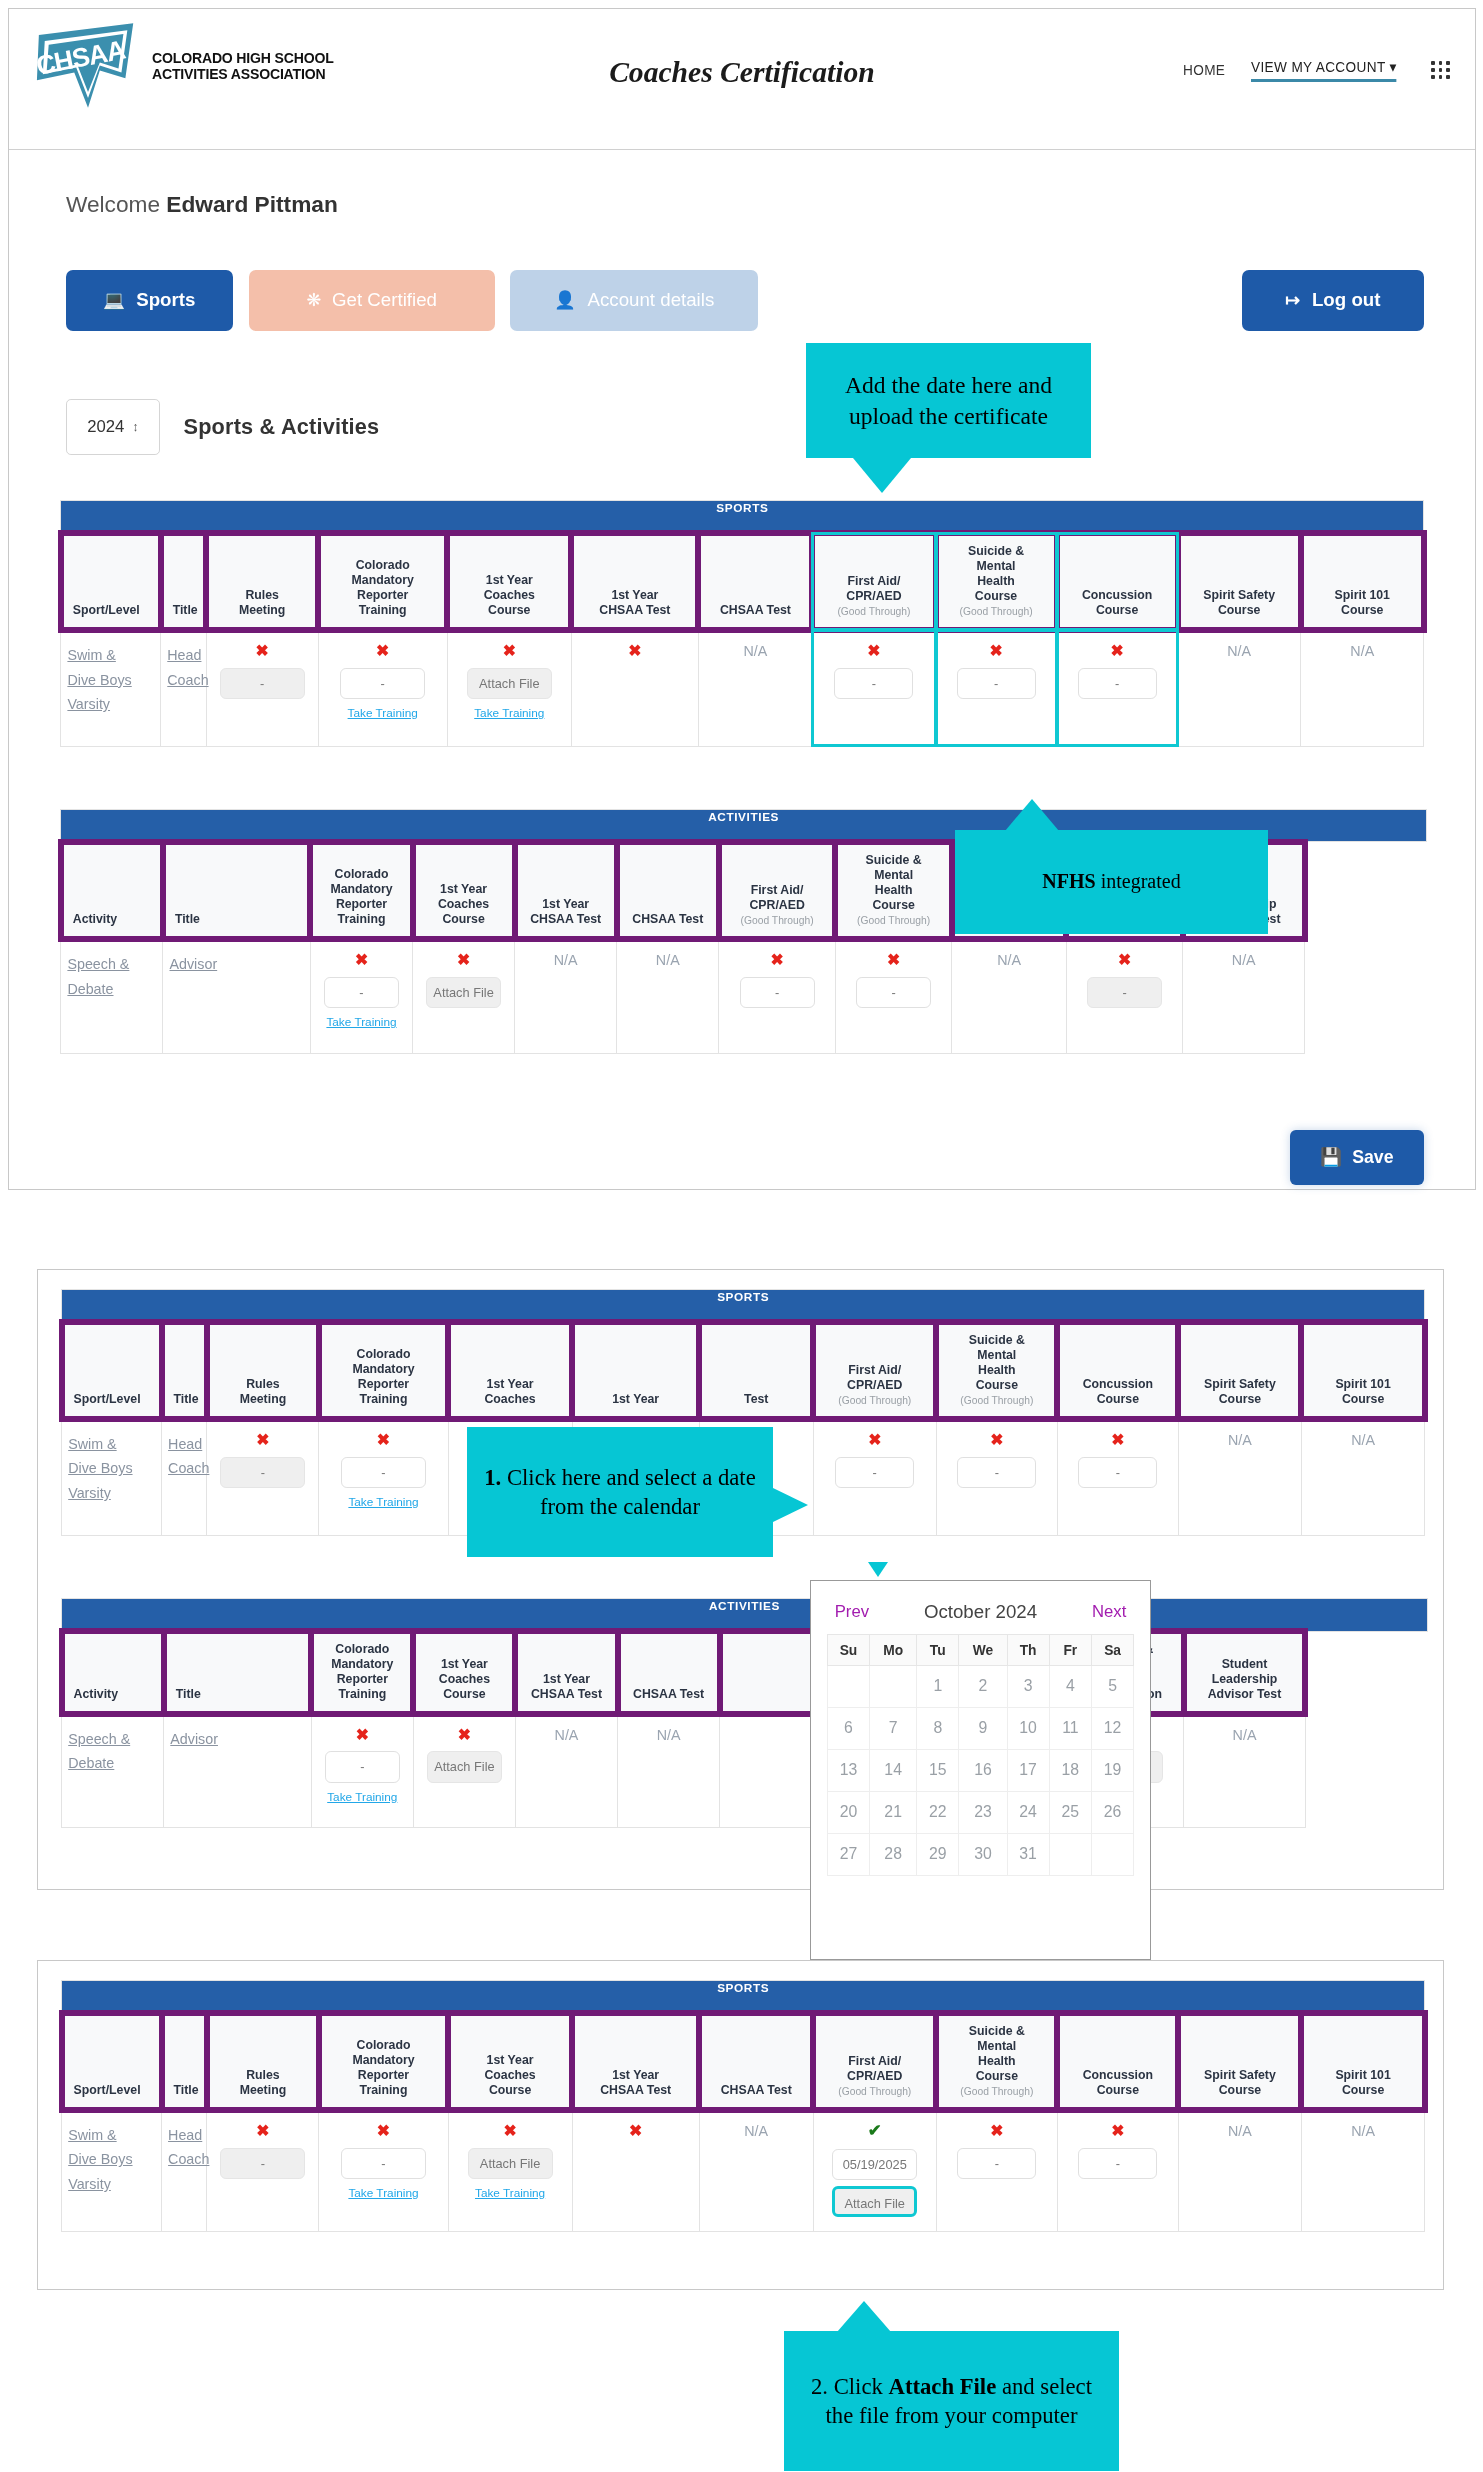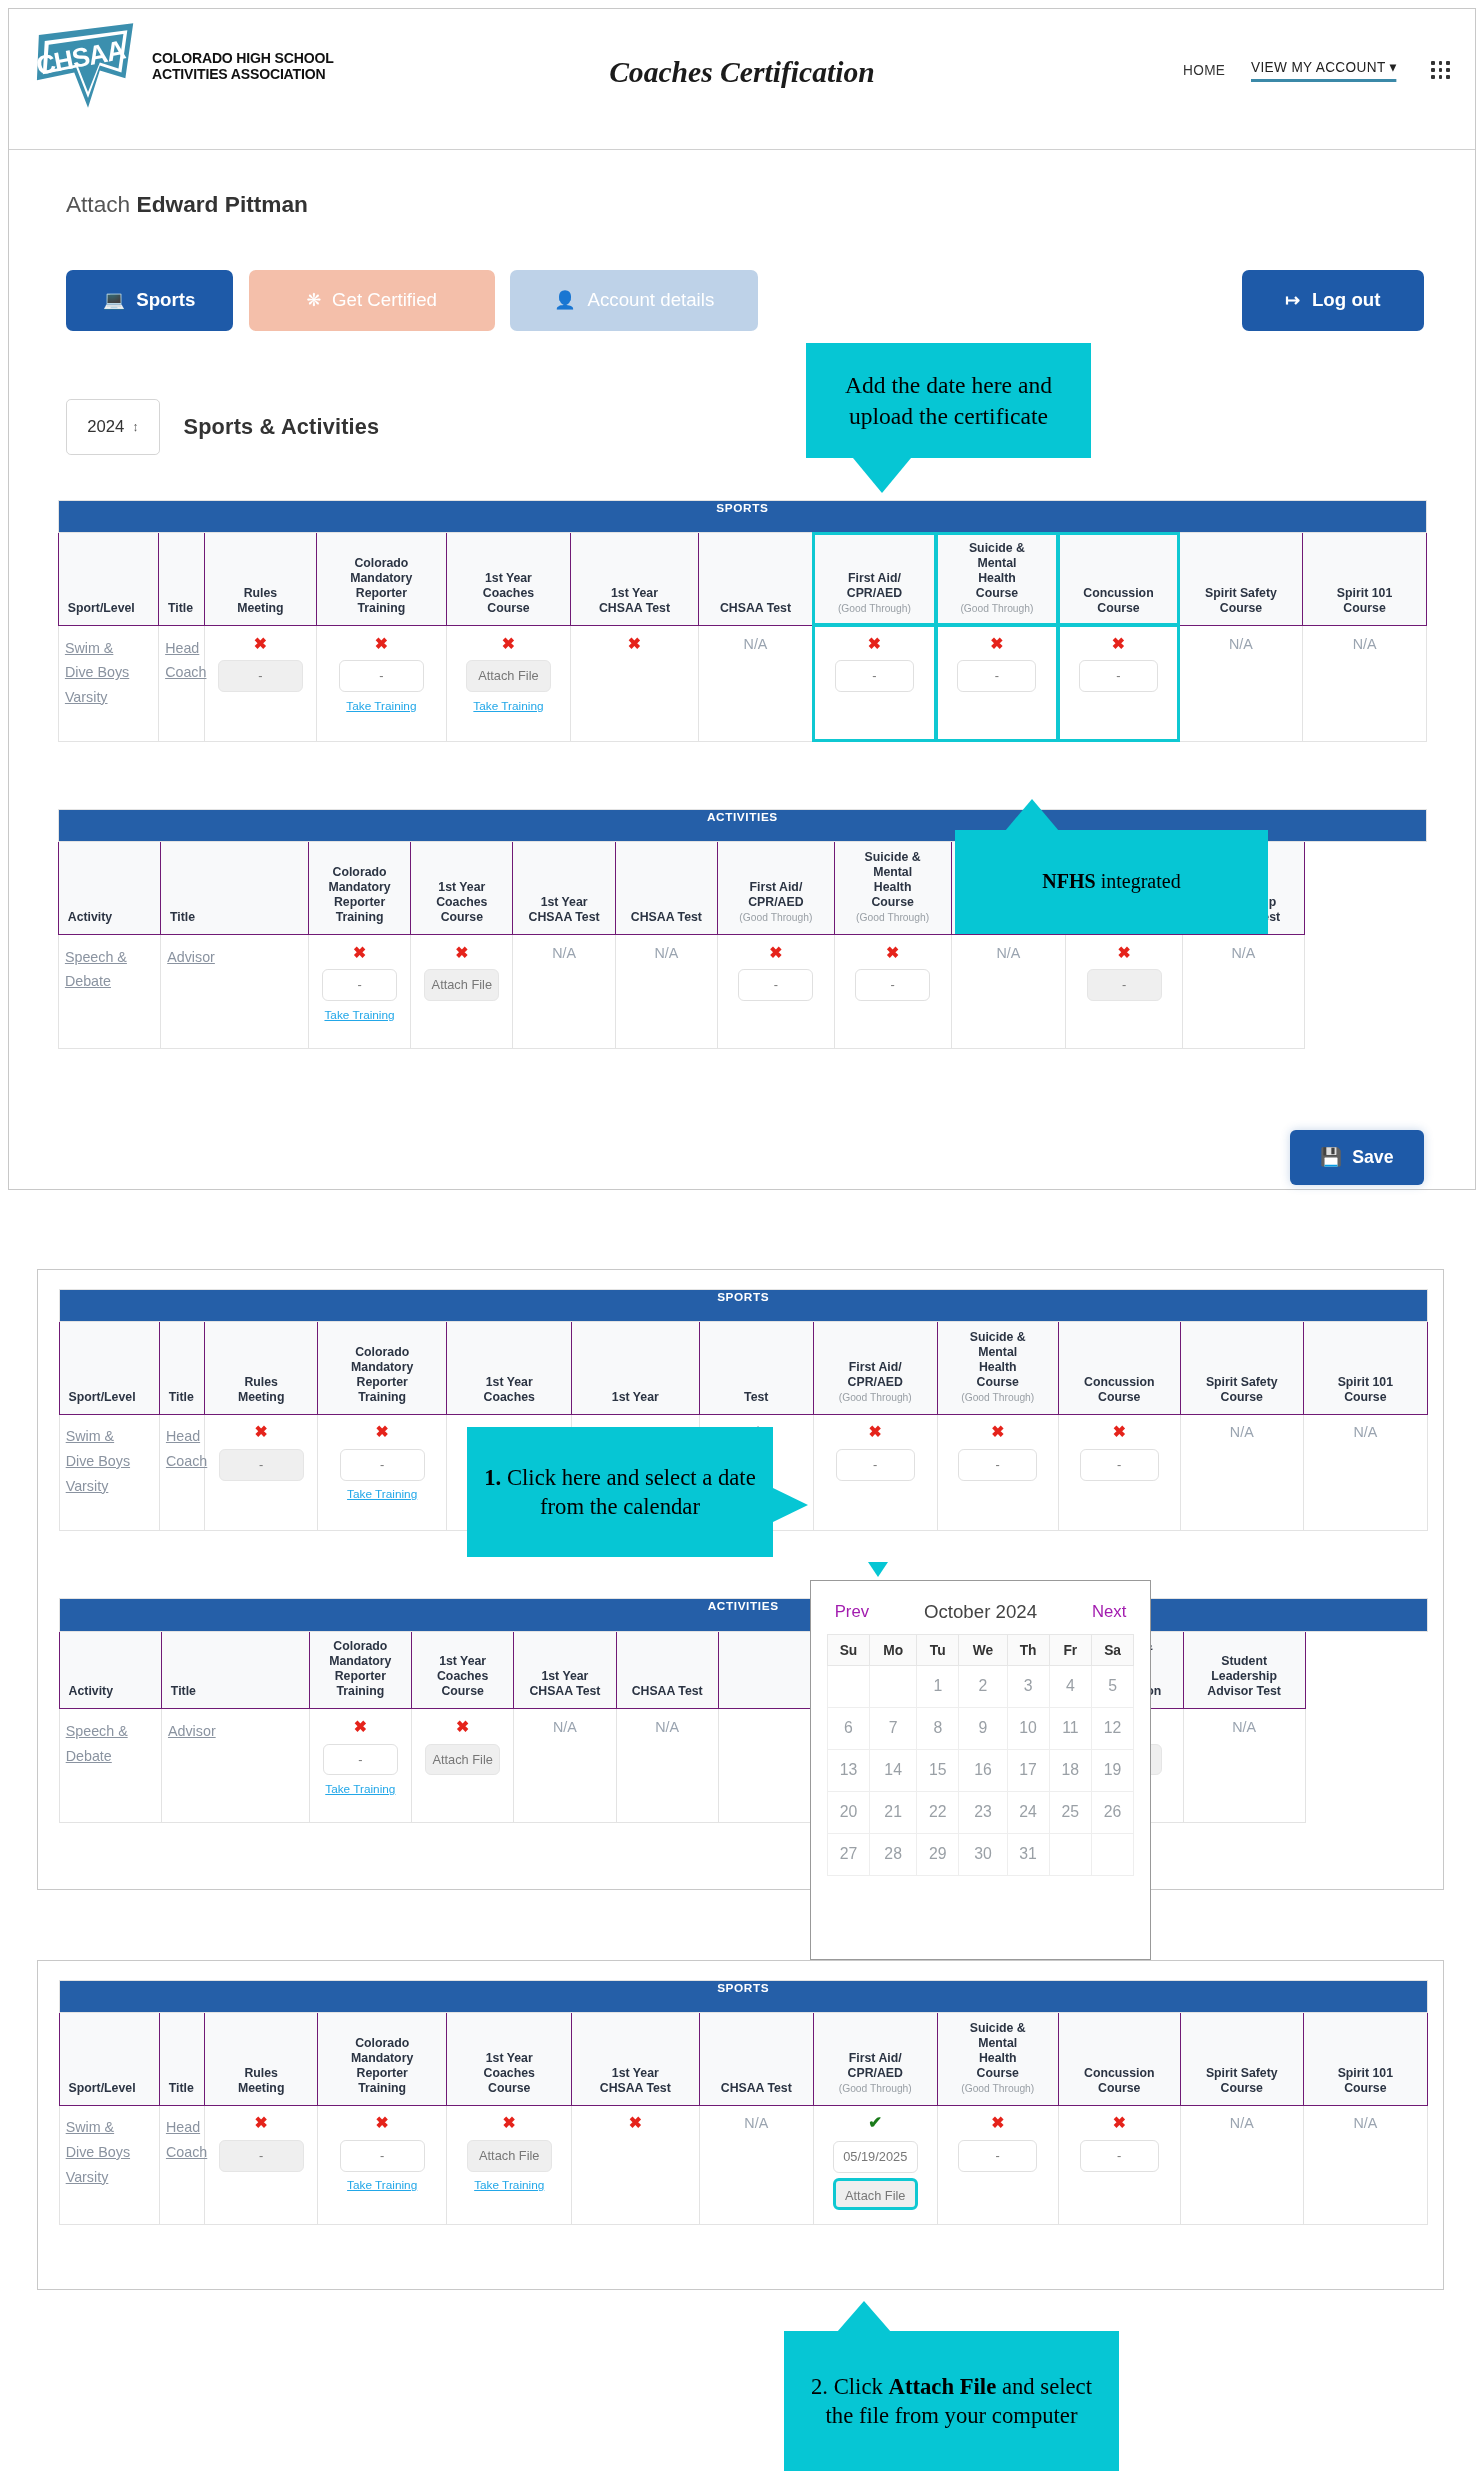--- a/index.html
+++ b/index.html
@@ -87,21 +87,21 @@
   .sa-title{ font-size:21.7px; font-weight:bold; color:#333; letter-spacing:0.2px; }
 
   
   .tbl{ border-collapse:collapse; table-layout:fixed; background:#fff; }
   .tbl .bar{
     background:#255fa8; color:#fff; text-align:center;
     font-size:11.8px; font-weight:bold; letter-spacing:0.6px; height:32.5px;
     padding:0;
   }
   .tbl th{
-    background:#f8f9fa; border:1px solid #701a75; vertical-align:bottom;
+    background:#f8f9fa; border:6px solid #701a75; vertical-align:bottom;
     font-size:12.3px; font-weight:bold; color:#2b3443; line-height:1.22;
     text-align:center; padding:7.9px 3px 8.9px 3px;
     font-family:"Liberation Sans", sans-serif;
   }
   .tbl th.left{ text-align:left; padding-left:8.9px; }
   .tbl th .sub{ display:block; font-weight:normal; font-size:10.3px; color:#9aa0a6; margin-top:2px; }
   .tbl td{
     border:1px solid #e3e3e3; vertical-align:top; text-align:center;
     padding:9.9px 3.9px 13.8px 3.9px; font-size:14.3px; color:#8a93a0;
     font-family:"Liberation Sans", sans-serif;
@@ -207,21 +207,21 @@
           <i></i>
           <i></i>
           <i></i>
           <i></i>
           <i></i>
       </span>
     </div>
   </div>
 
   <div class="welcome">
-    <span>Attach</span>
+    <span>Welcome</span>
     <b>Edward Pittman</b>
   </div>
 
   <div class="tabrow">
     <button class="tabbtn tab-sports">
       <span class="btn-ico">💻</span>
       <span>Sports</span>
     </button>
     <button class="tabbtn tab-cert">
       <span class="btn-ico">❋</span>

